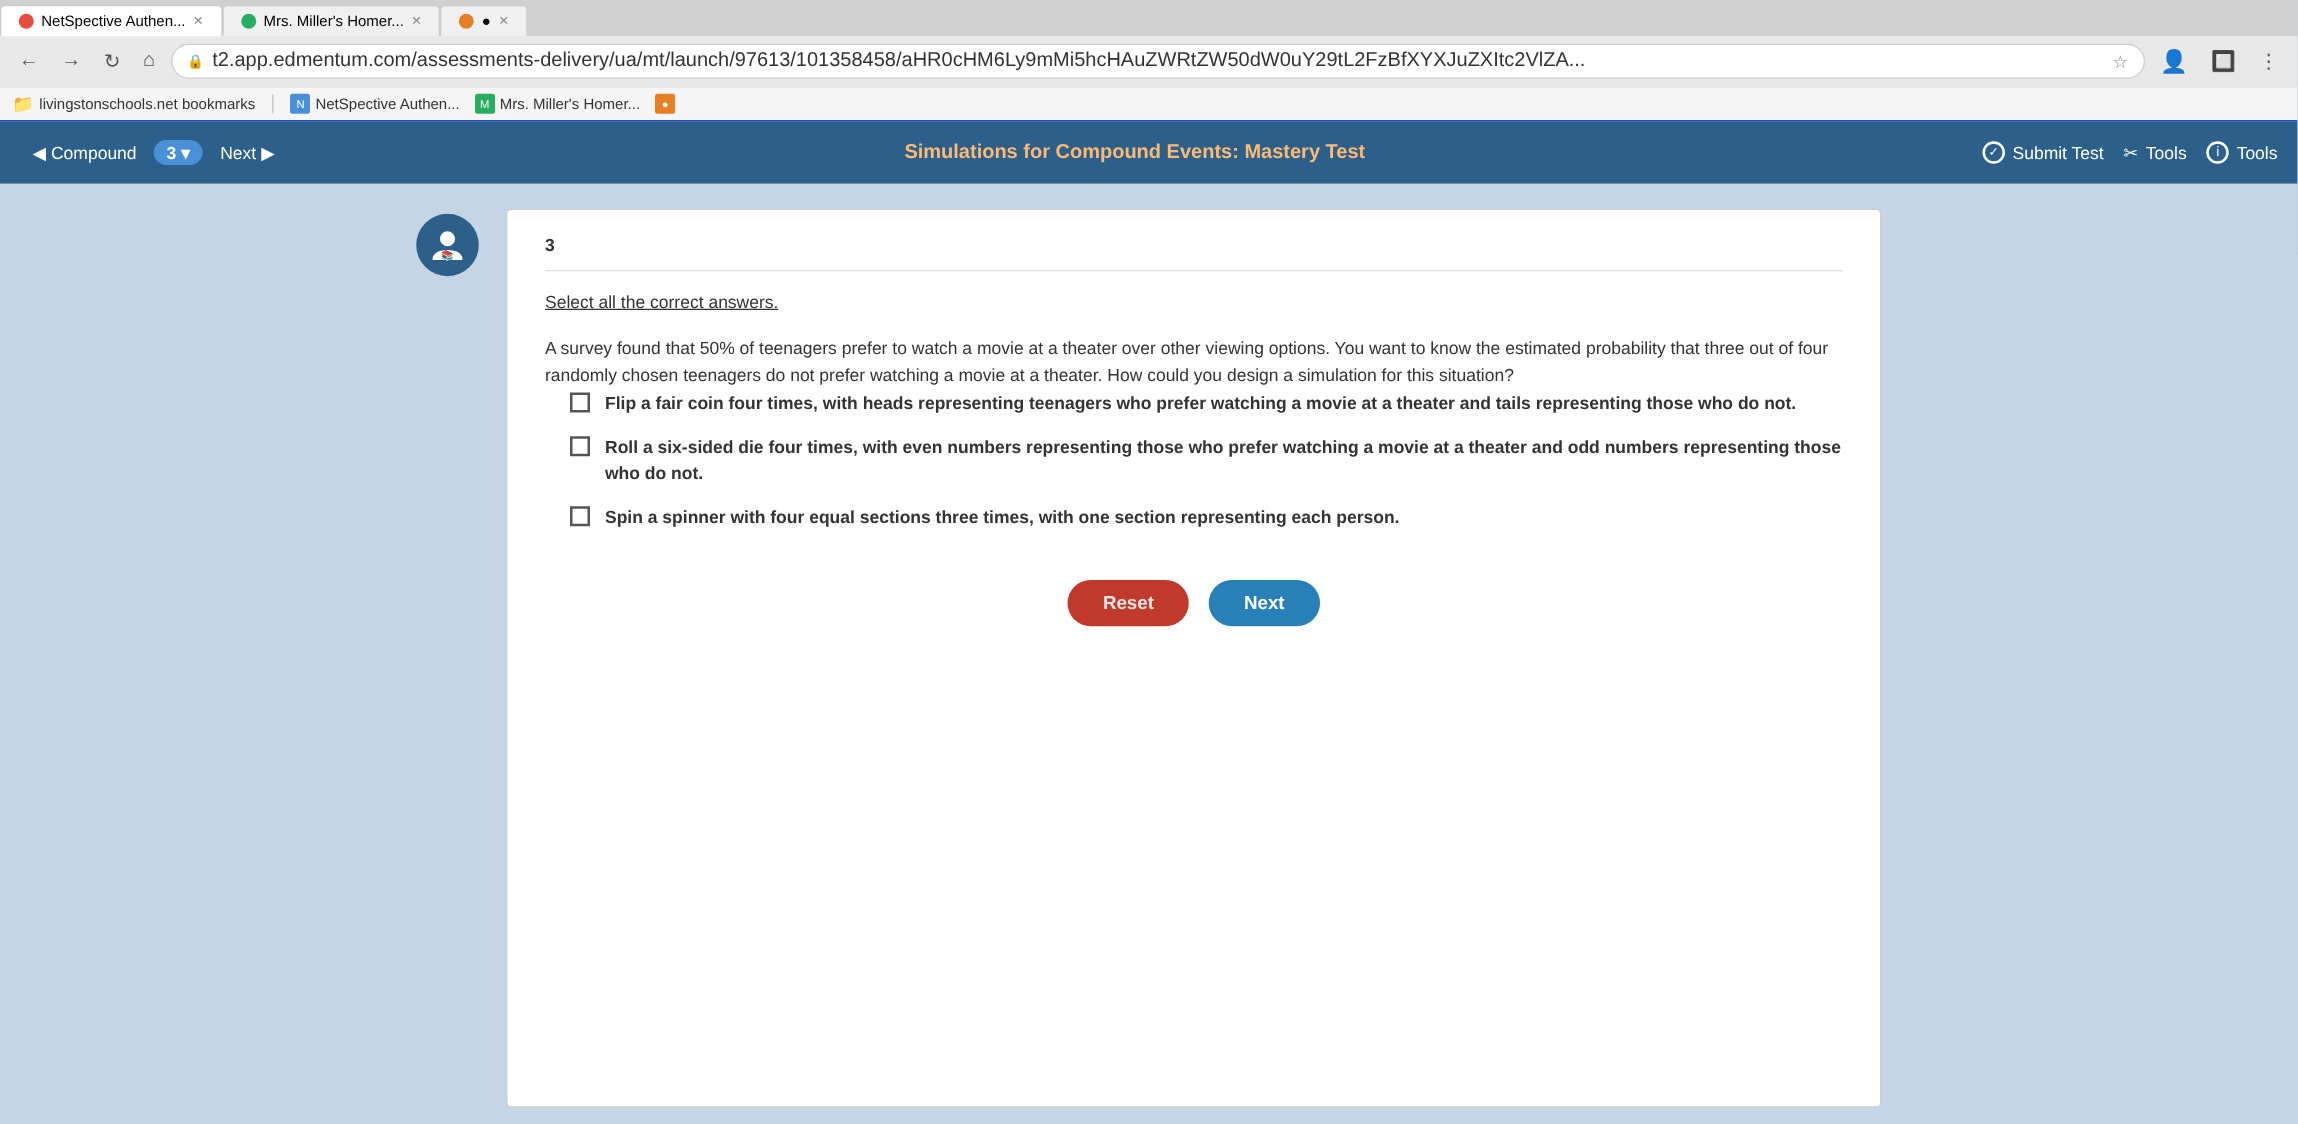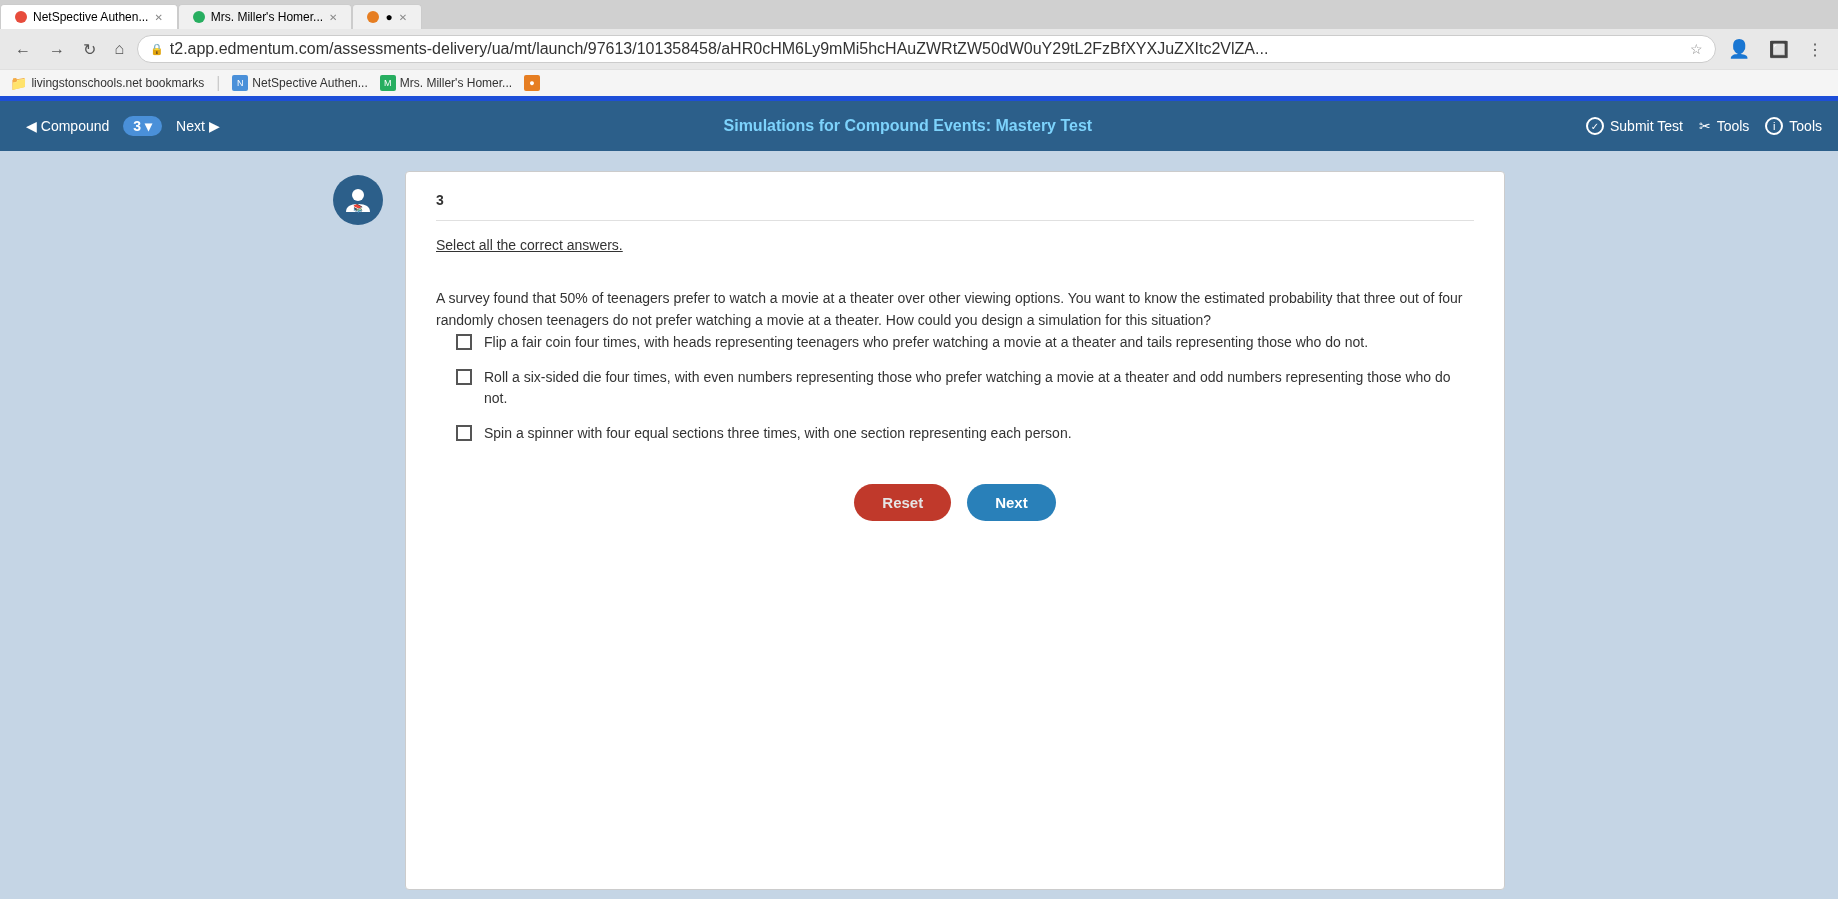--- a/index.html
+++ b/index.html
@@ -7,21 +7,21 @@
       font-family: Arial, sans-serif;
       font-size: 14px;
       background: #b0c4d8;
       min-height: 899px;
       overflow: hidden;
     }
 
     
     .browser-chrome {
       background: #f0f0f0;
-      border-bottom: 5px solid #1d4ed8;
+      border-bottom: 1px solid #1d4ed8;
     }
     .browser-top {
       display: flex;
       align-items: center;
       padding: 6px 10px;
       gap: 8px;
       background: #e8e8e8;
     }
     .browser-nav-btn {
       background: none;
@@ -148,21 +148,21 @@
       font-weight: bold;
       display: flex;
       align-items: center;
       gap: 4px;
     }
     .app-header-title {
       flex: 1;
       text-align: center;
       font-size: 16px;
       font-weight: bold;
-      color: #7dd3fc;
+      color: #fdba74;
     }
     .app-header-actions {
       display: flex;
       align-items: center;
       gap: 16px;
     }
     .header-action-btn {
       background: none;
       border: none;
       color: white;
@@ -230,21 +230,21 @@
       font-size: 14px;
       font-weight: bold;
       margin-bottom: 16px;
       padding-bottom: 12px;
       border-bottom: 1px solid #e0e0e0;
       color: #333;
     }
     .question-instruction {
       font-size: 14px;
       color: #333;
-      margin-bottom: 34px;
+      margin-bottom: 18px;
       text-decoration: underline;
     }
     .question-text {
       font-size: 14px;
       color: #333;
       line-height: 1.6;
     }
 
     
     .choices-list {
@@ -253,20 +253,21 @@
       flex-direction: column;
       gap: 14px;
       margin-bottom: 40px;
       padding-left: 20px;
     }
     .choice-item {
       display: flex;
       align-items: flex-start;
       gap: 12px;
       cursor: pointer;
+      font-weight: bold;
     }
     .choice-checkbox {
       width: 16px;
       height: 16px;
       border: 2px solid #555;
       background: white;
       flex-shrink: 0;
       margin-top: 2px;
       cursor: pointer;
     }

